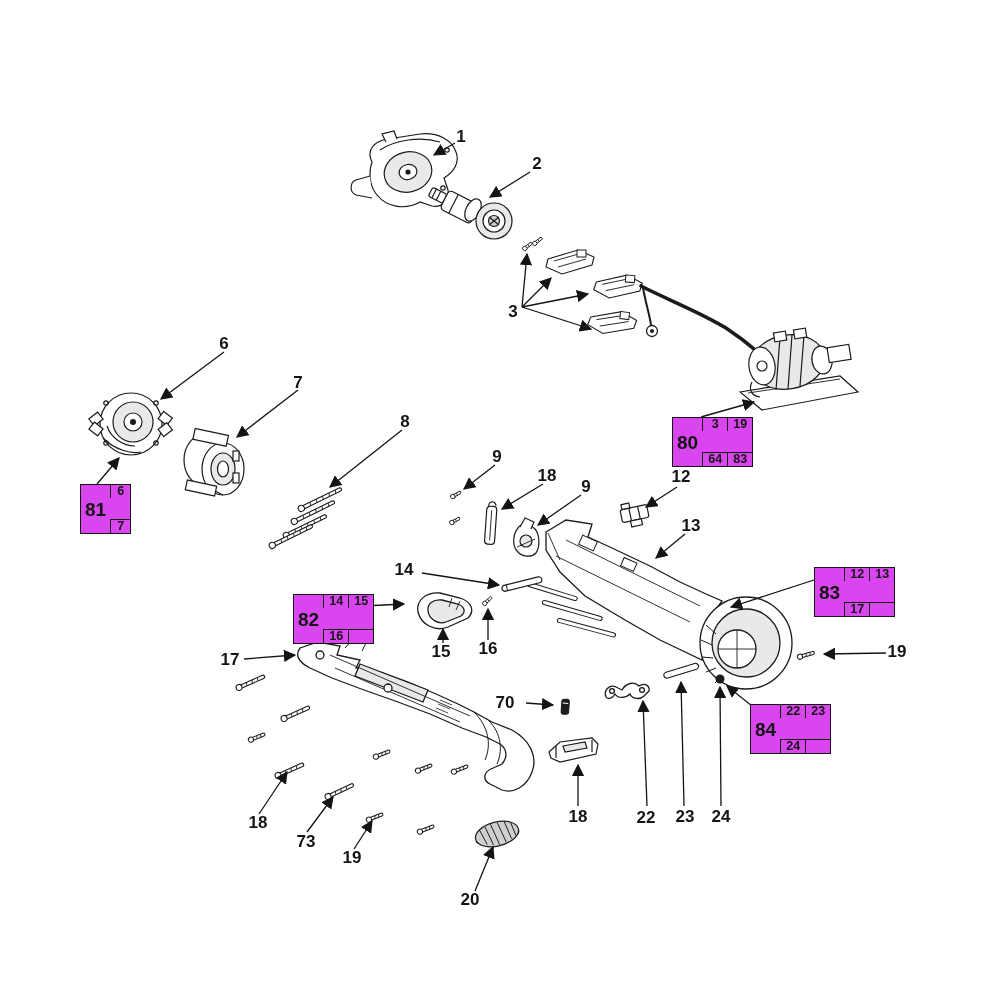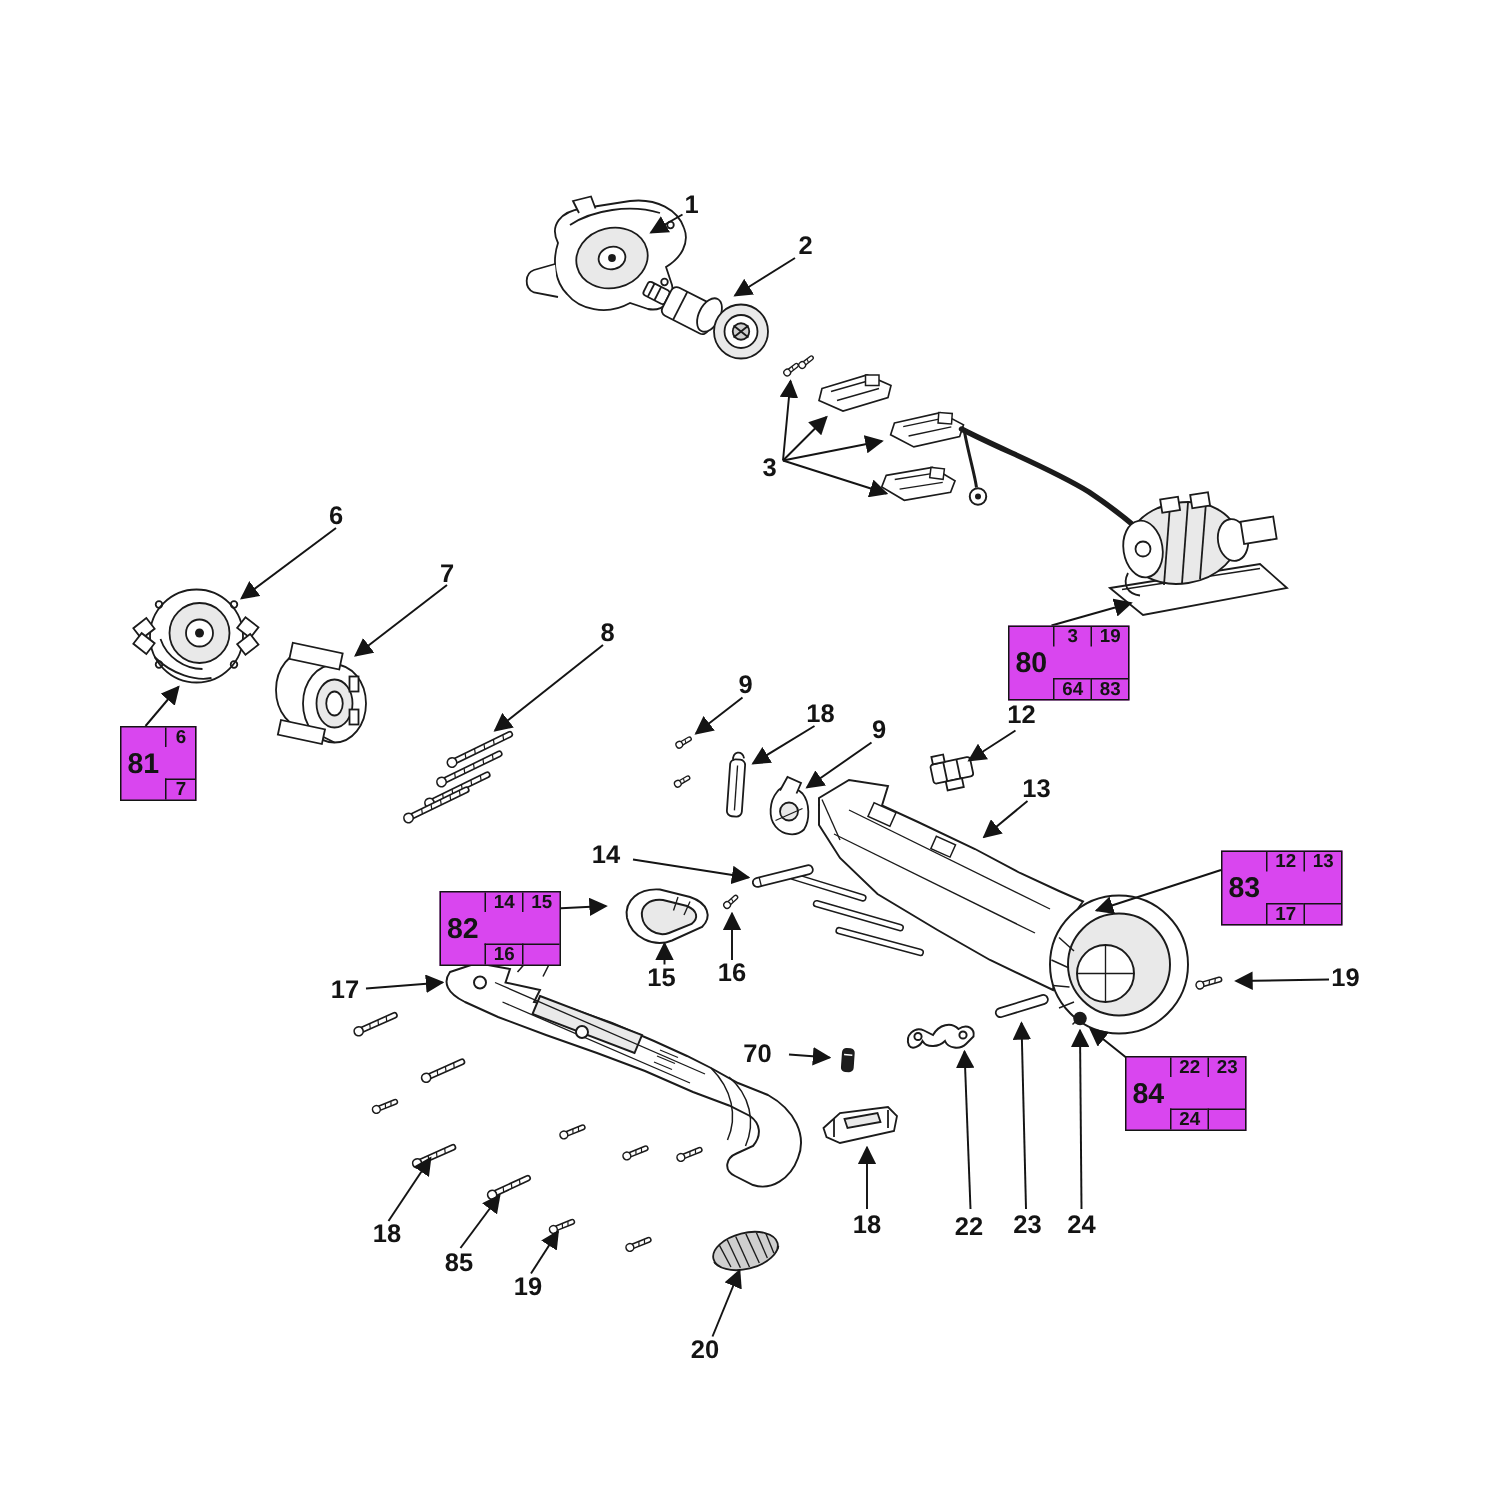--- a/index.html
+++ b/index.html
@@ -352,21 +352,21 @@
 <div class="callout" style="left:497px;top:457px">9</div>
 <div class="callout" style="left:547px;top:476px">18</div>
 <div class="callout" style="left:586px;top:487px">9</div>
 <div class="callout" style="left:681px;top:477px">12</div>
 <div class="callout" style="left:691px;top:526px">13</div>
 <div class="callout" style="left:404px;top:570px">14</div>
 <div class="callout" style="left:441px;top:652px">15</div>
 <div class="callout" style="left:488px;top:649px">16</div>
 <div class="callout" style="left:230px;top:660px">17</div>
 <div class="callout" style="left:258px;top:823px">18</div>
-<div class="callout" style="left:306px;top:842px">85</div>
+<div class="callout" style="left:306px;top:842px">73</div>
 <div class="callout" style="left:352px;top:858px">19</div>
 <div class="callout" style="left:470px;top:900px">20</div>
 <div class="callout" style="left:578px;top:817px">18</div>
 <div class="callout" style="left:646px;top:818px">22</div>
 <div class="callout" style="left:685px;top:817px">23</div>
 <div class="callout" style="left:721px;top:817px">24</div>
 <div class="callout" style="left:505px;top:703px">70</div>
 <div class="callout" style="left:897px;top:652px">19</div>
 
 <div class="refbox" style="left:672px;top:417px">

